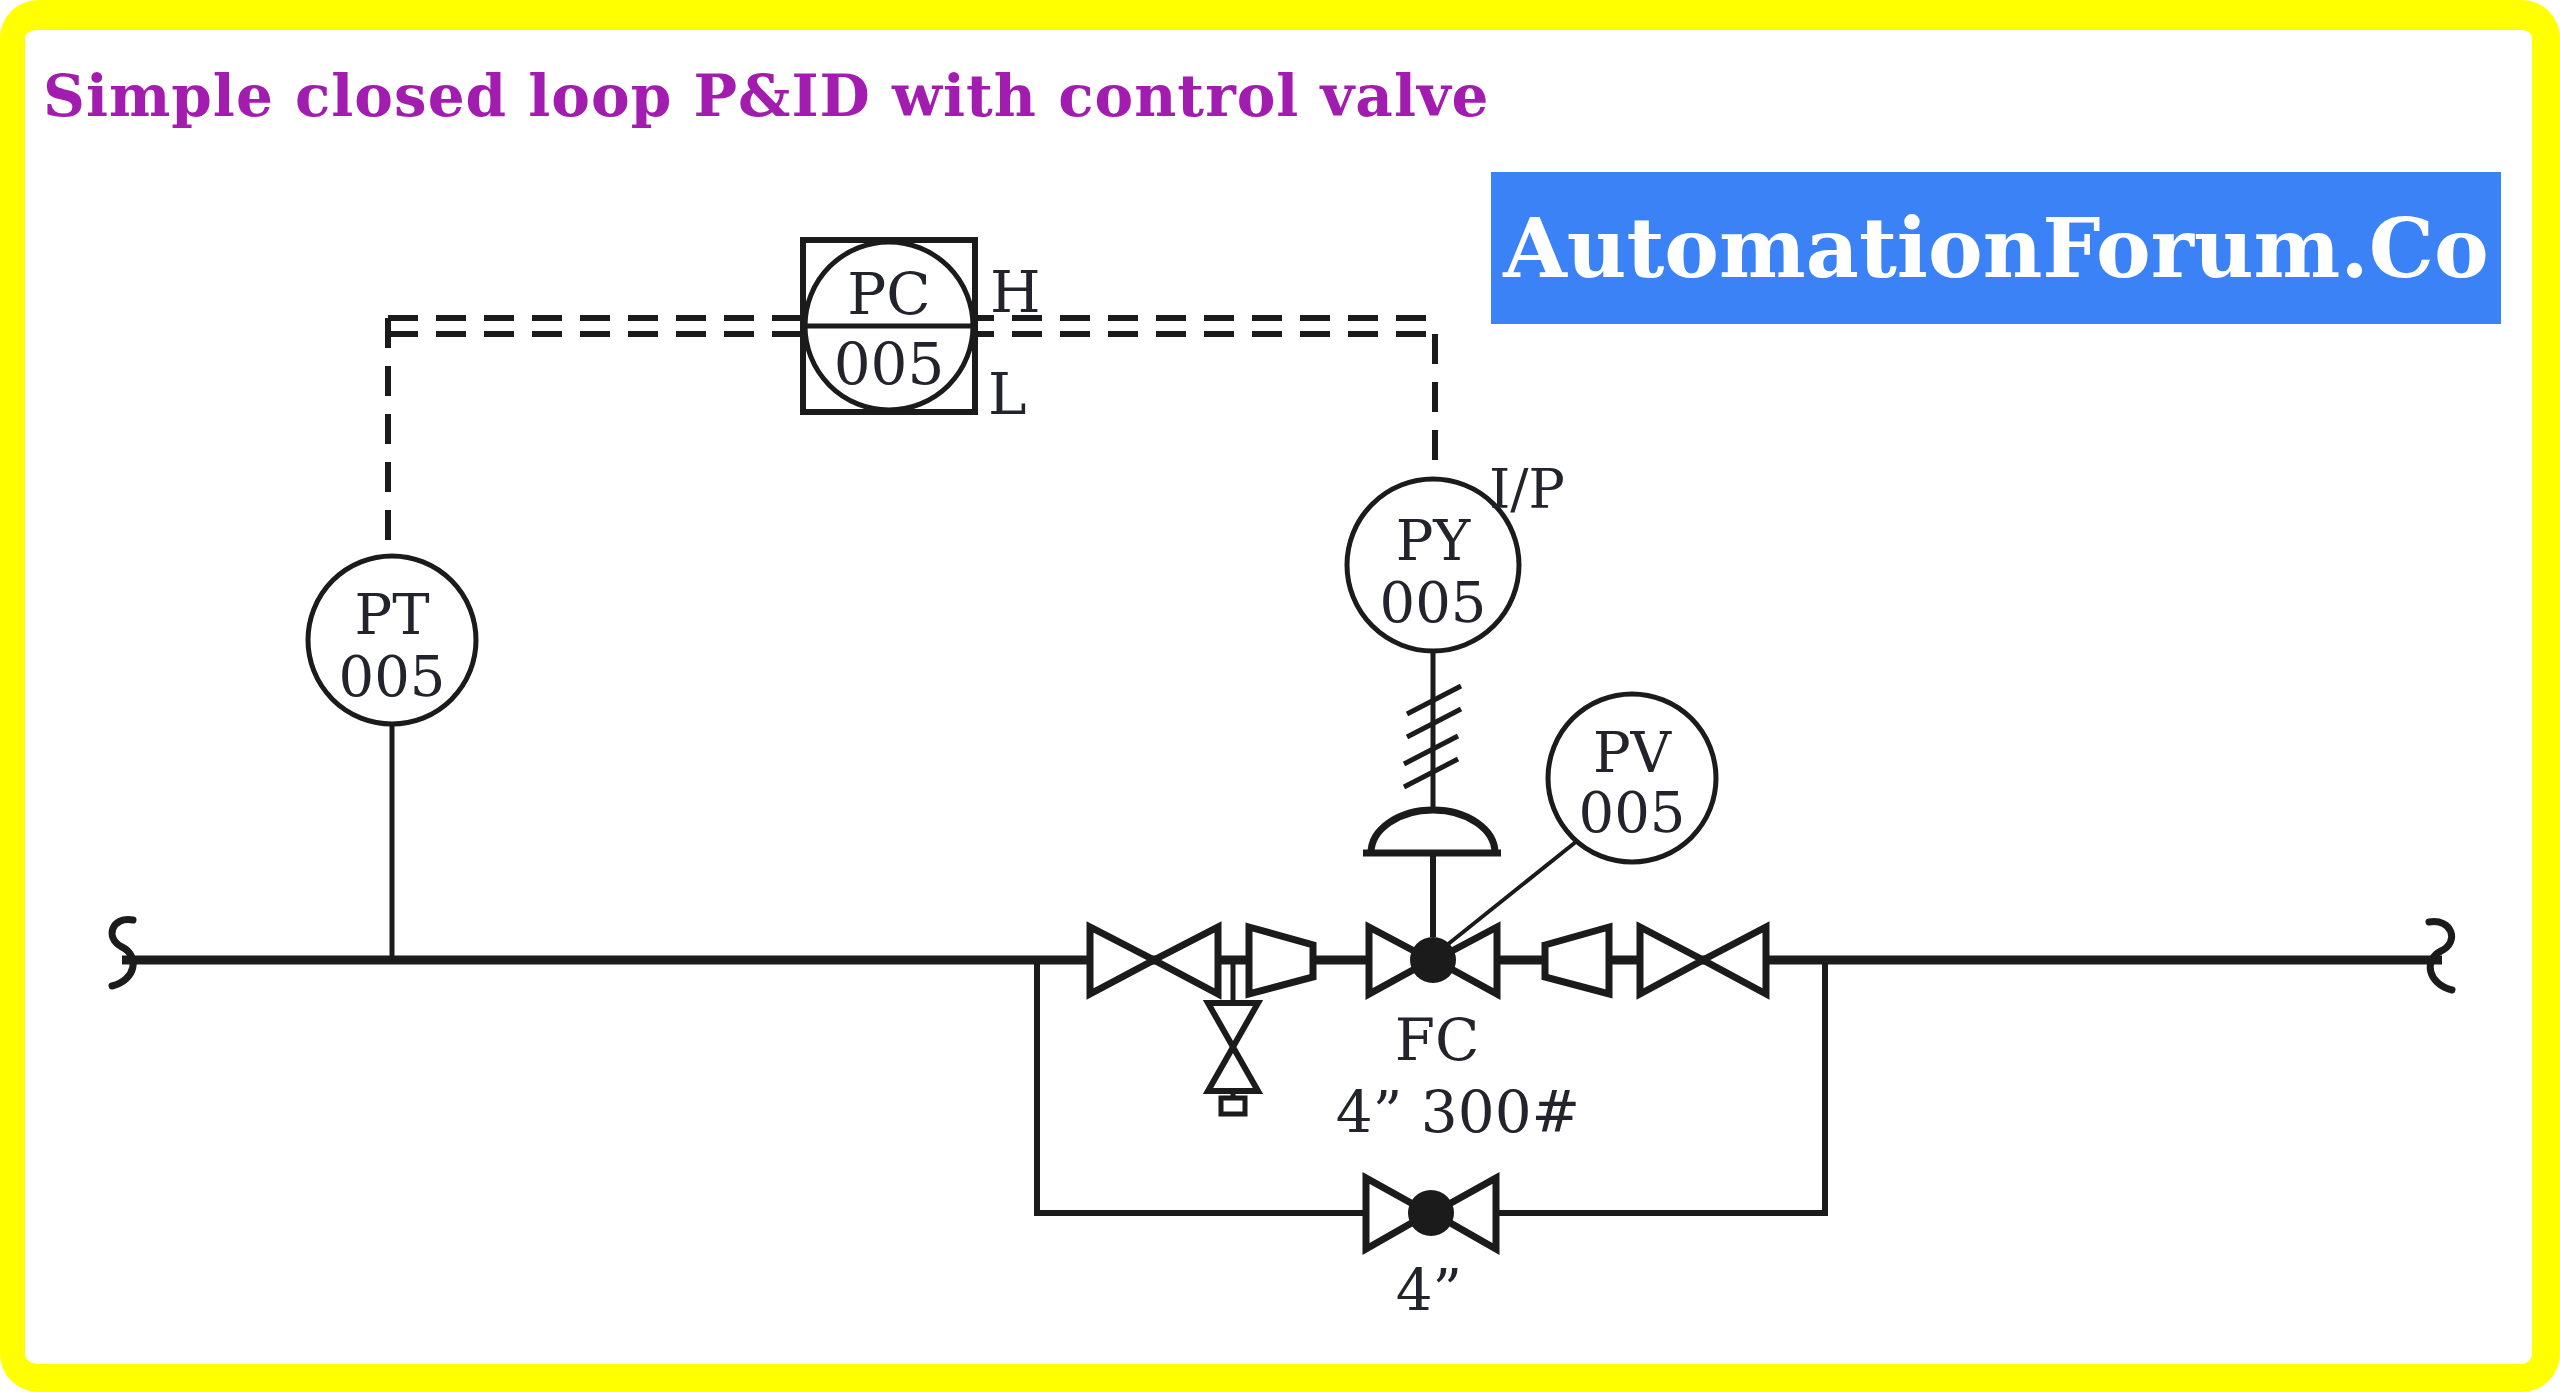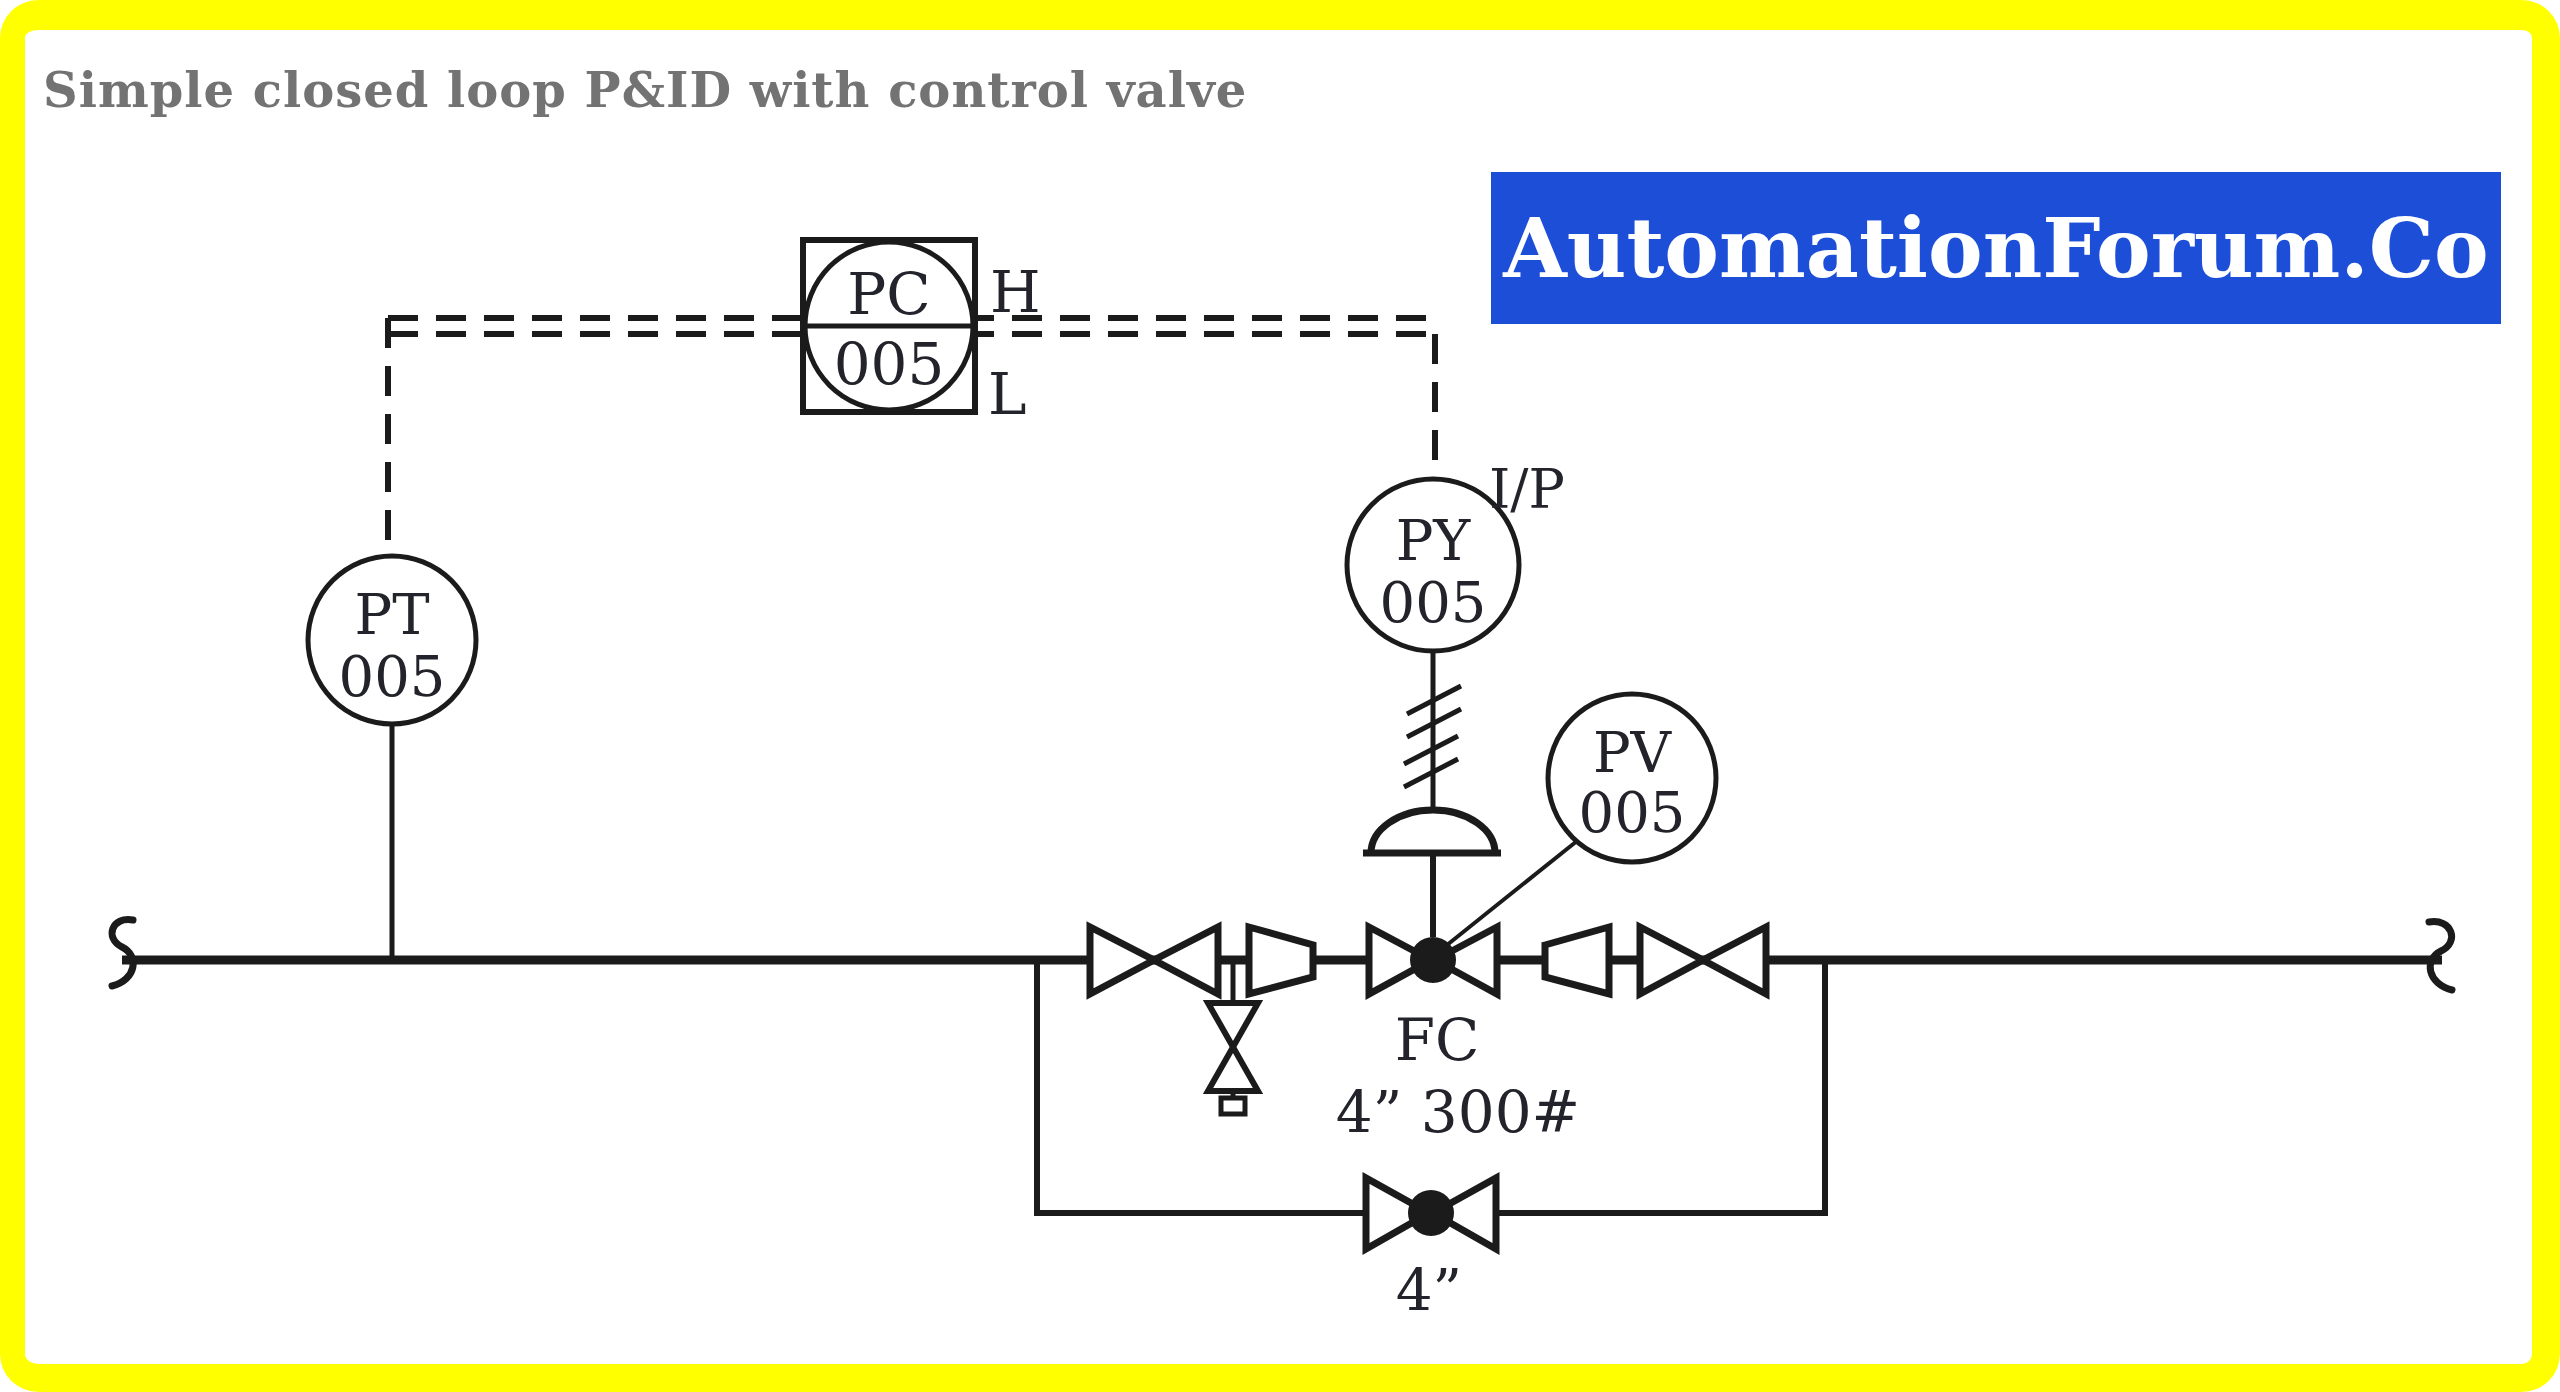--- a/index.html
+++ b/index.html
@@ -11,26 +11,26 @@
     border-top:30px solid #FFFF00;
     border-right:28px solid #FFFF00;
     border-bottom:28px solid #FFFF00;
     border-left:25px solid #FFFF00;
     border-radius:38px;
     overflow:hidden;
     font-family:"DejaVu Serif","Liberation Serif",serif;
   }
   #page-title{
     position:absolute;left:18px;top:32px;
-    font-size:48px;font-weight:bold;color:#737373;
+    font-size:58px;font-weight:bold;color:#a21caf;
     letter-spacing:1px;white-space:nowrap;
   }
   #banner{
     position:absolute;left:1466px;top:142px;width:1010px;height:152px;
-    background:#1d4ed8;
+    background:#3b82f6;
     display:flex;align-items:center;justify-content:center;
   }
   #banner span{
     color:#ffffff;font-size:82px;font-weight:bold;white-space:nowrap;
   }
   svg{position:absolute;left:0;top:0;}
   text{font-family:"DejaVu Serif","Liberation Serif",serif;fill:#23232b;}
 </style>
 </head>
 <body>

